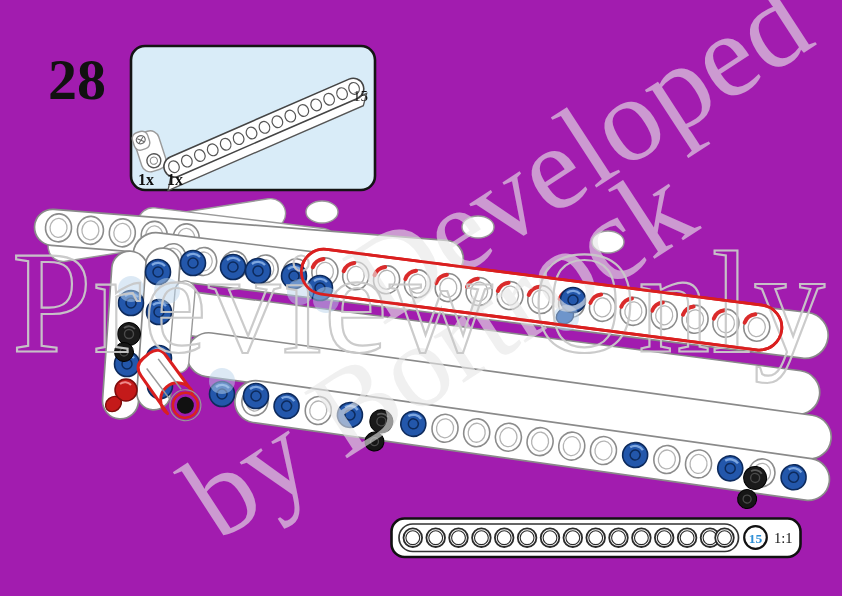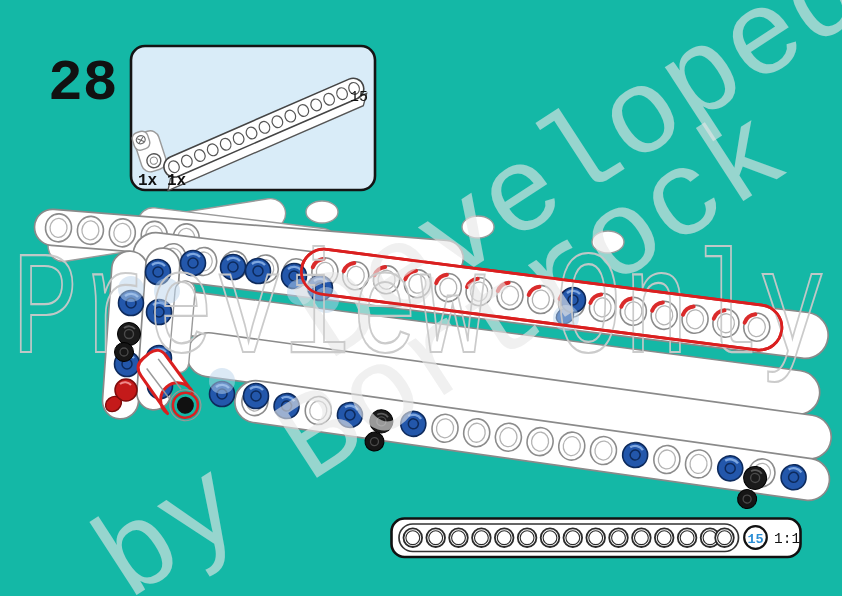--- a/index.html
+++ b/index.html
@@ -1,17 +1,17 @@
 <!DOCTYPE html>
 <html><head>
 <meta charset="utf-8">
 <style>
   html,body{margin:0;padding:0;background:#fff;}
-  .page{position:relative;width:842px;height:596px;background:#14b8a6;overflow:hidden;
-        font-family:Liberation Mono, monospace;}
+  .page{position:relative;width:842px;height:596px;background:#a21caf;overflow:hidden;
+        font-family:Liberation Serif, serif;}
   svg{position:absolute;left:0;top:0;}
   .beam{fill:#ffffff;stroke:#8a8a8a;stroke-width:1.7;}
   .beam2{fill:#ffffff;stroke:#9a9a9a;stroke-width:1.4;}
   .step-num{font-weight:700;font-size:58px;fill:#111;}
   .cnt{font-weight:700;font-size:16px;fill:#111;}
   .len{font-size:15px;fill:#111;}
   .wm-outline{fill:none;stroke:#c9c9c9;stroke-width:2.2;opacity:.95;letter-spacing:2px;}
   .wm-diag{fill:#e7e7e7;opacity:.62;font-weight:400;}
   .ruler-txt{font-size:14.5px;fill:#111;}
   .badge-txt{font-size:13.5px;font-weight:700;}

